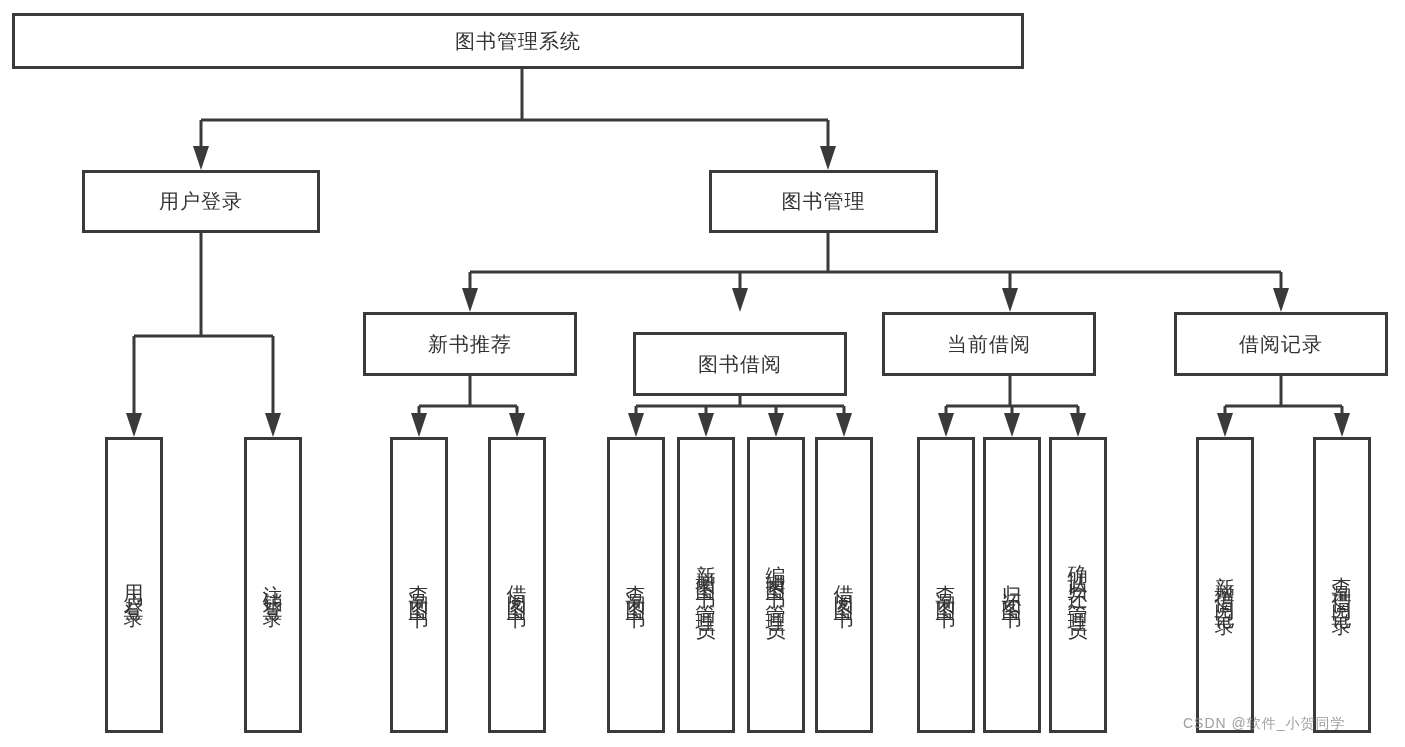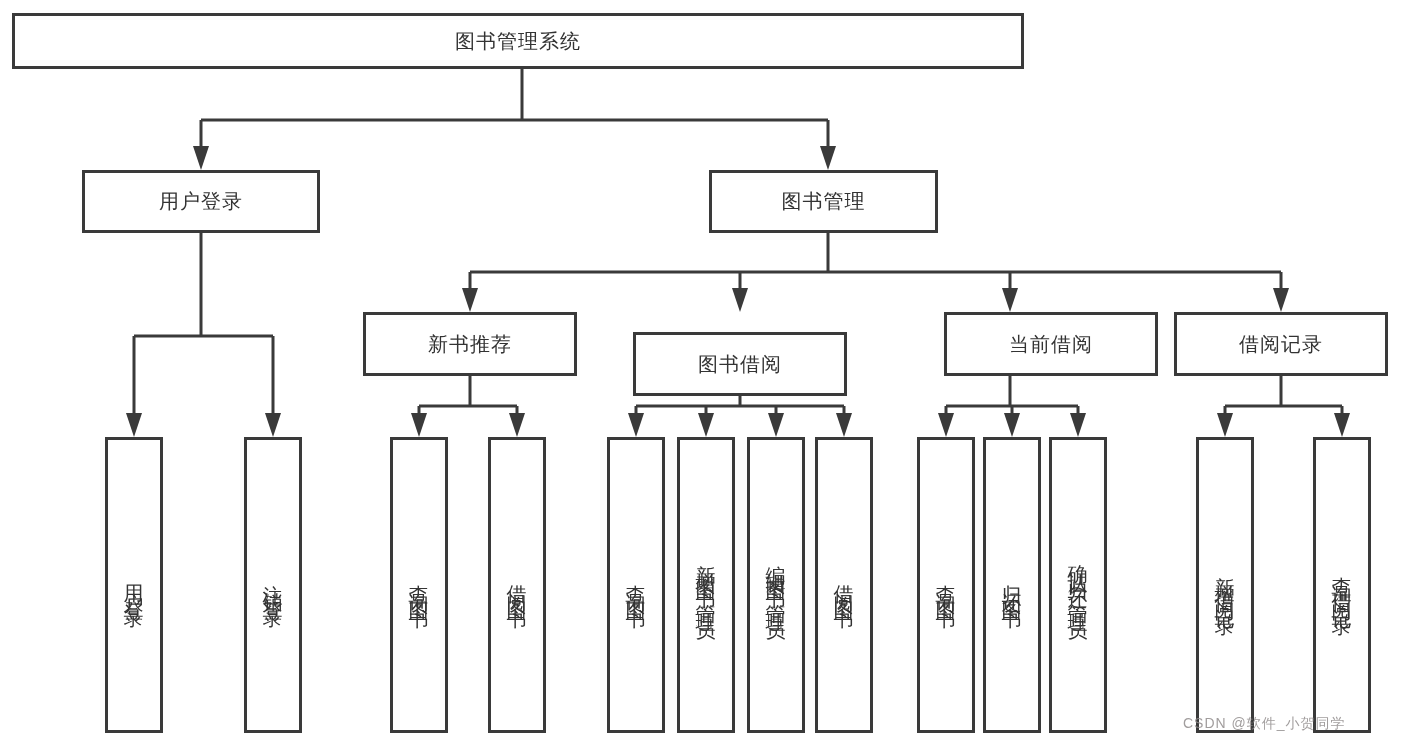--- a/index.html
+++ b/index.html
@@ -22,21 +22,21 @@
     color:#333333;
   }
   .hbox{font-size:20px;letter-spacing:1px;}
   .root{left:12px;top:13px;width:1012px;height:56px;}
   .lvl2{top:170px;height:63px;}
   .lvl2.user{left:82px;width:238px;}
   .lvl2.mgmt{left:709px;width:229px;}
   .lvl3{top:312px;height:64px;width:214px;}
   .lvl3.c1{left:363px;}
   .lvl3.c2{left:633px;margin-top:20px;}
-  .lvl3.c3{left:944px;}
+  .lvl3.c3{left:882px;}
   .lvl3.c4{left:1174px;}
   .vbox{top:437px;height:296px;width:58px;}
   .vtext{
     writing-mode:vertical-rl;
     text-orientation:mixed;
     font-size:20px;
     letter-spacing:8px;
     color:#333333;
     line-height:1;
   }

